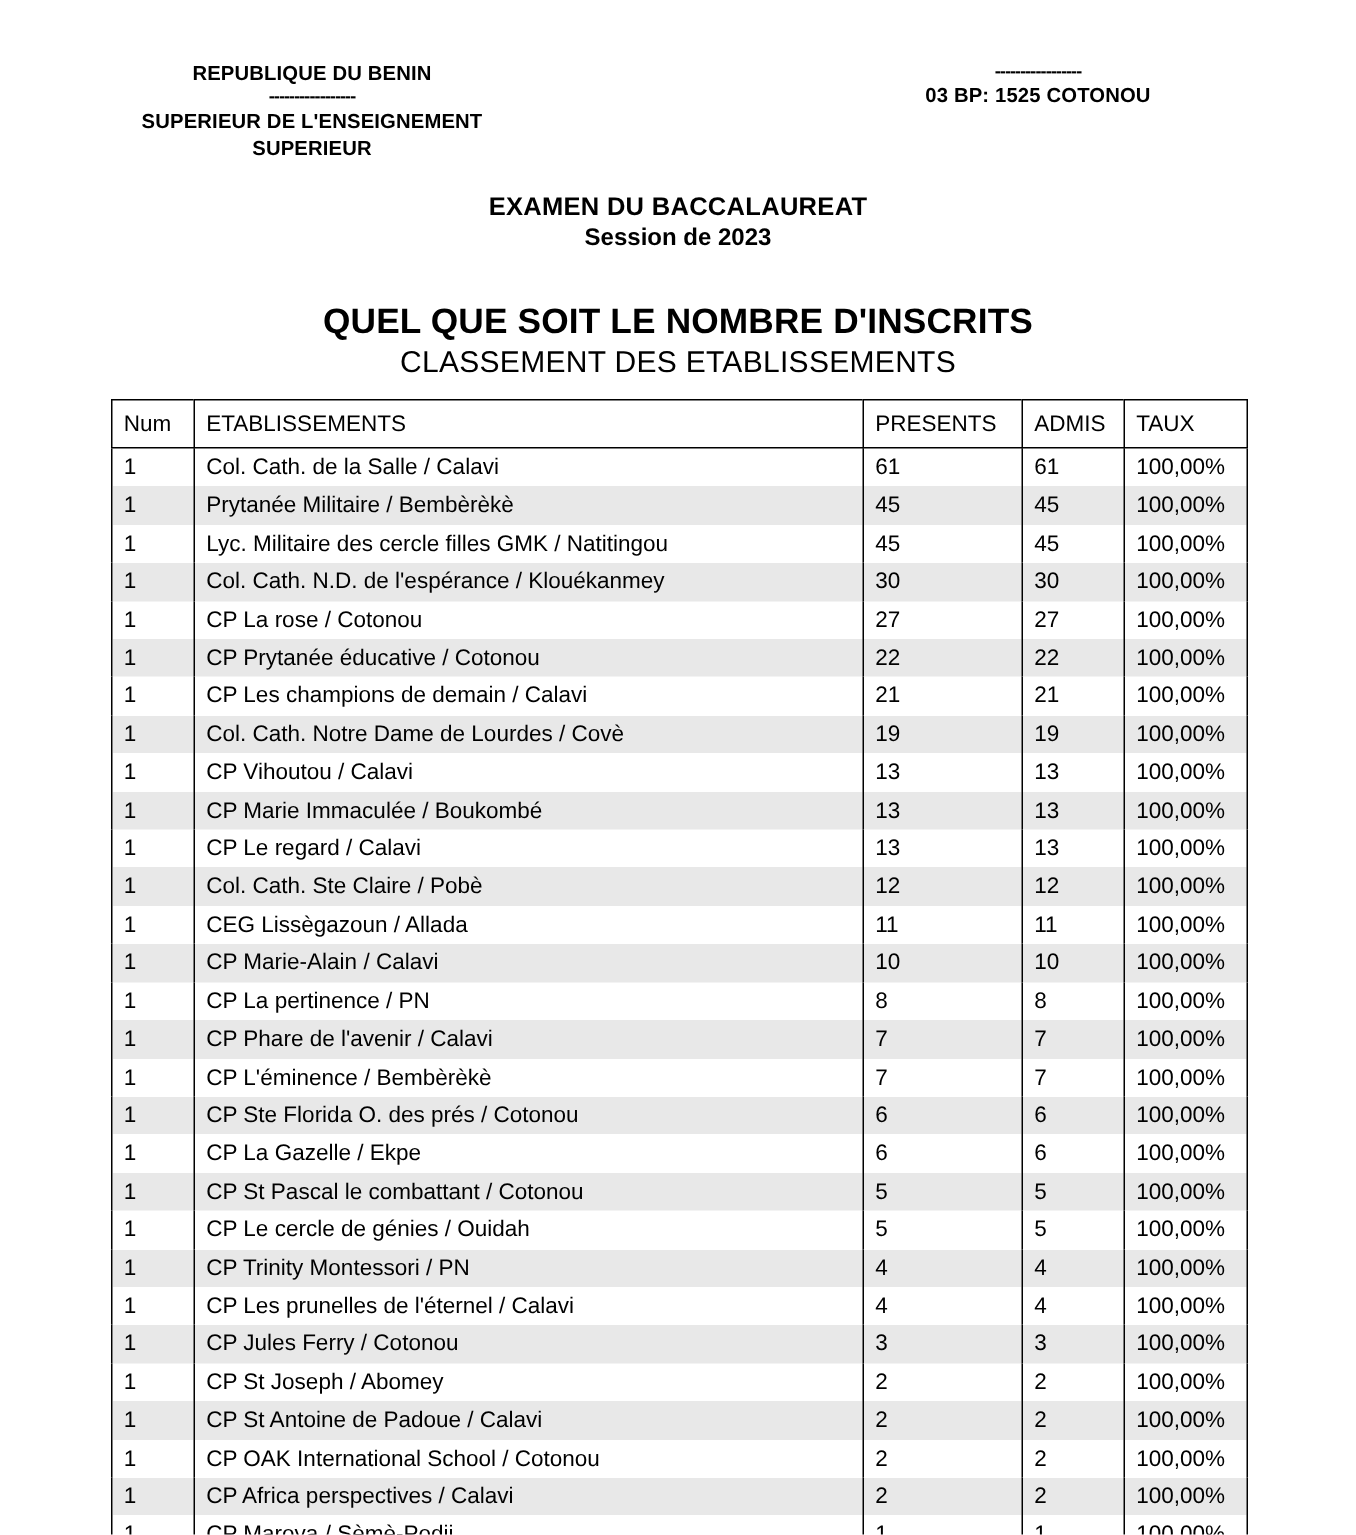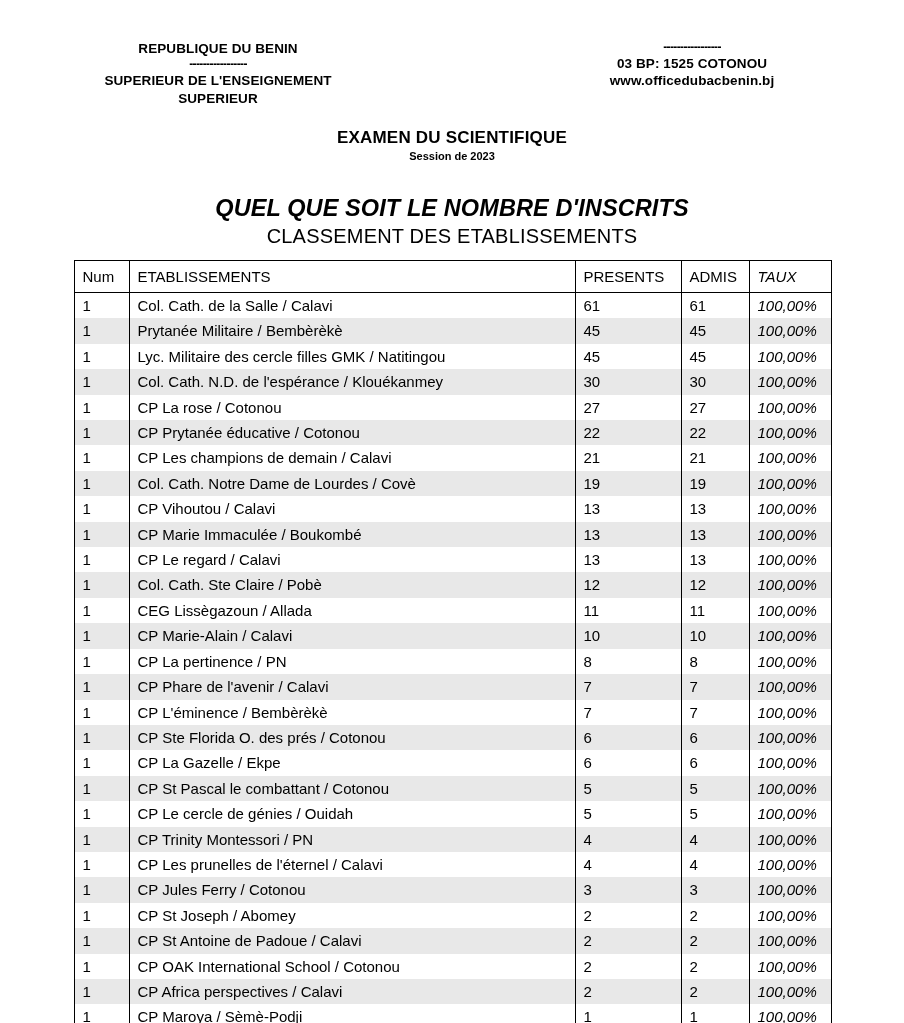--- a/index.html
+++ b/index.html
@@ -23,21 +23,21 @@
   }
   .hdr-block {
     position: absolute;
     text-align: center;
     font-weight: bold;
     font-size: 13.5px;
     line-height: 1.28;
     letter-spacing: 0.1px;
   }
   .hdr-left {
-    left: 48px;
+    left: 38px;
     top: 40px;
     width: 340px;
   }
   .hdr-right {
     right: 62px;
     top: 40px;
     width: 300px;
   }
   .hdr-rule {
     font-weight: bold;
@@ -51,30 +51,29 @@
   .exam-title {
     text-align: center;
     font-weight: bold;
     font-size: 17px;
     margin-top: 8px;
     letter-spacing: 0.2px;
   }
   .exam-session {
     text-align: center;
     font-weight: bold;
-    font-size: 11px;
+    font-size: 16px;
     margin-top: 2px;
   }
   .main-title {
     text-align: center;
     font-weight: bold;
     font-size: 23.5px;
     margin-top: 33px;
     letter-spacing: 0.1px;
-    font-style: italic;
   }
   .sub-title {
     text-align: center;
     font-size: 20px;
     margin-top: 3px;
     letter-spacing: 0.2px;
   }
 
   
   .table-wrap {
@@ -110,43 +109,42 @@
     height: 31px;
     line-height: 31px;
     border-bottom: 1.6px solid #000;
   }
   table.rank tbody tr.alt td {
     background: #e8e8e8;
   }
   table.rank td:first-child,
   table.rank th:first-child { border-left: none; }
   table.rank td:last-child,
-  table.rank th:last-child { border-right: none; font-style: italic; }
+  table.rank th:last-child { border-right: none; }
 </style>
 </head>
 <body>
 
 <div class="doc-header">
 
   <div class="hdr-block hdr-left">
     <div>REPUBLIQUE DU BENIN</div>
     <div class="hdr-rule">-----------------</div>
     <div>SUPERIEUR DE L'ENSEIGNEMENT</div>
     <div>SUPERIEUR</div>
   </div>
 
   <div class="hdr-block hdr-right">
     <div class="hdr-rule">-----------------</div>
     <div>03 BP: 1525 COTONOU</div>
-    <div>www.officedubacbenin.bj</div>
   </div>
 
 </div>
 
-<div class="exam-title">EXAMEN DU SCIENTIFIQUE</div>
+<div class="exam-title">EXAMEN DU BACCALAUREAT</div>
 <div class="exam-session">Session de 2023</div>
 <div class="main-title">QUEL QUE SOIT LE NOMBRE D'INSCRITS</div>
 <div class="sub-title">CLASSEMENT DES ETABLISSEMENTS</div>
 
 <div class="table-wrap">
   <table class="rank">
     <colgroup>
       <col class="c-num">
         <col class="c-etab">
         <col class="c-pres">

